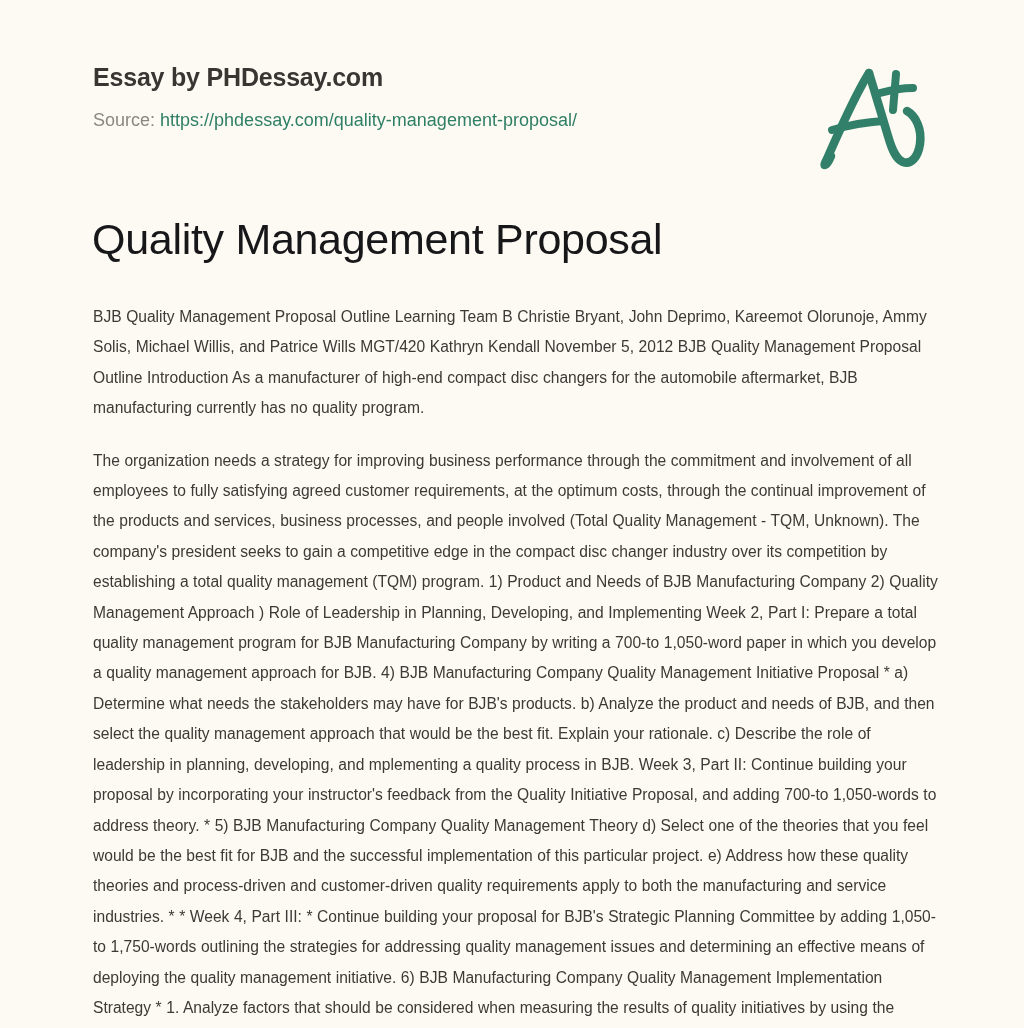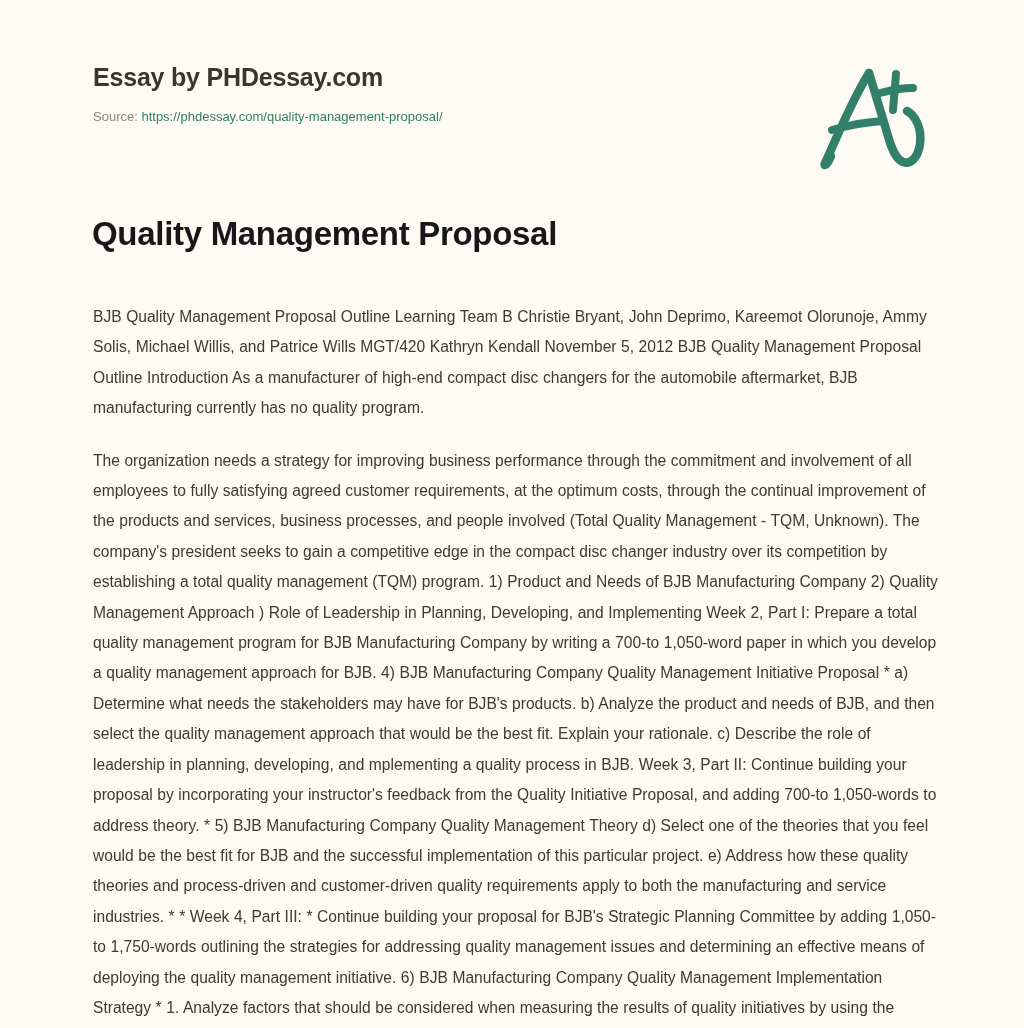--- a/index.html
+++ b/index.html
@@ -33,21 +33,21 @@
     font-size: 25px;
     font-weight: bold;
     color: #3a3532;
     letter-spacing: -0.2px;
     line-height: 1.2;
     margin: 0;
     white-space: nowrap;
   }
   .source-line {
     margin-top: 17px;
-    font-size: 13px;
+    font-size: 18px;
     color: #8b8781;
     line-height: 1.3;
     white-space: nowrap;
   }
   .source-label { color: #8b8781; }
   .source-url {
     color: #2f7f66;
     text-decoration: none;
   }
 
@@ -60,22 +60,22 @@
     height: 108px;
   }
   .logo svg { display: block; width: 100%; height: 100%; }
 
   
   .doc-title {
     position: absolute;
     left: 92px;
     top: 213px;
     margin: 0;
-    font-size: 33px;
-    font-weight: bold;
+    font-size: 43px;
+    font-weight: normal;
     color: #17171a;
     letter-spacing: -0.3px;
     line-height: 1.25;
   }
 
   
   .article {
     position: absolute;
     left: 93px;
     top: 286px;

